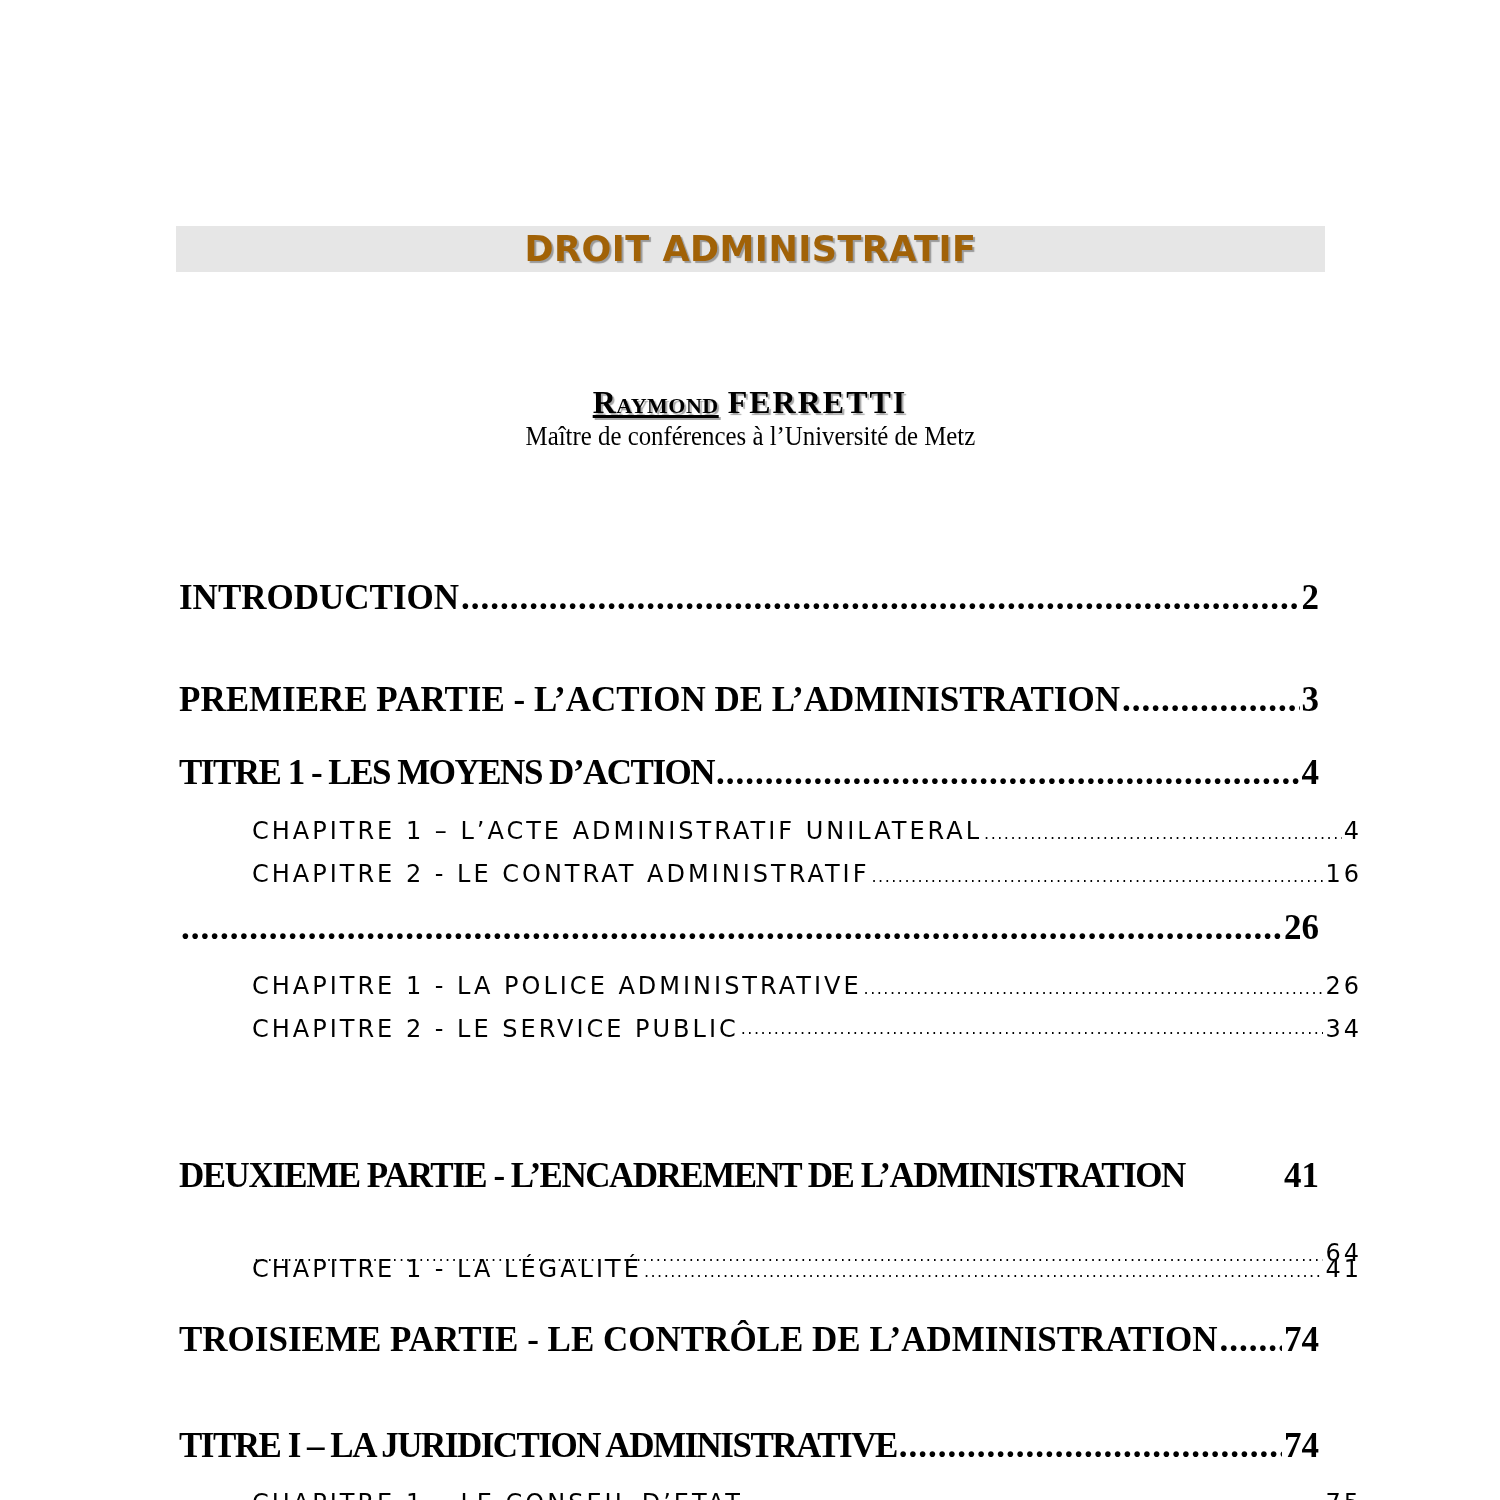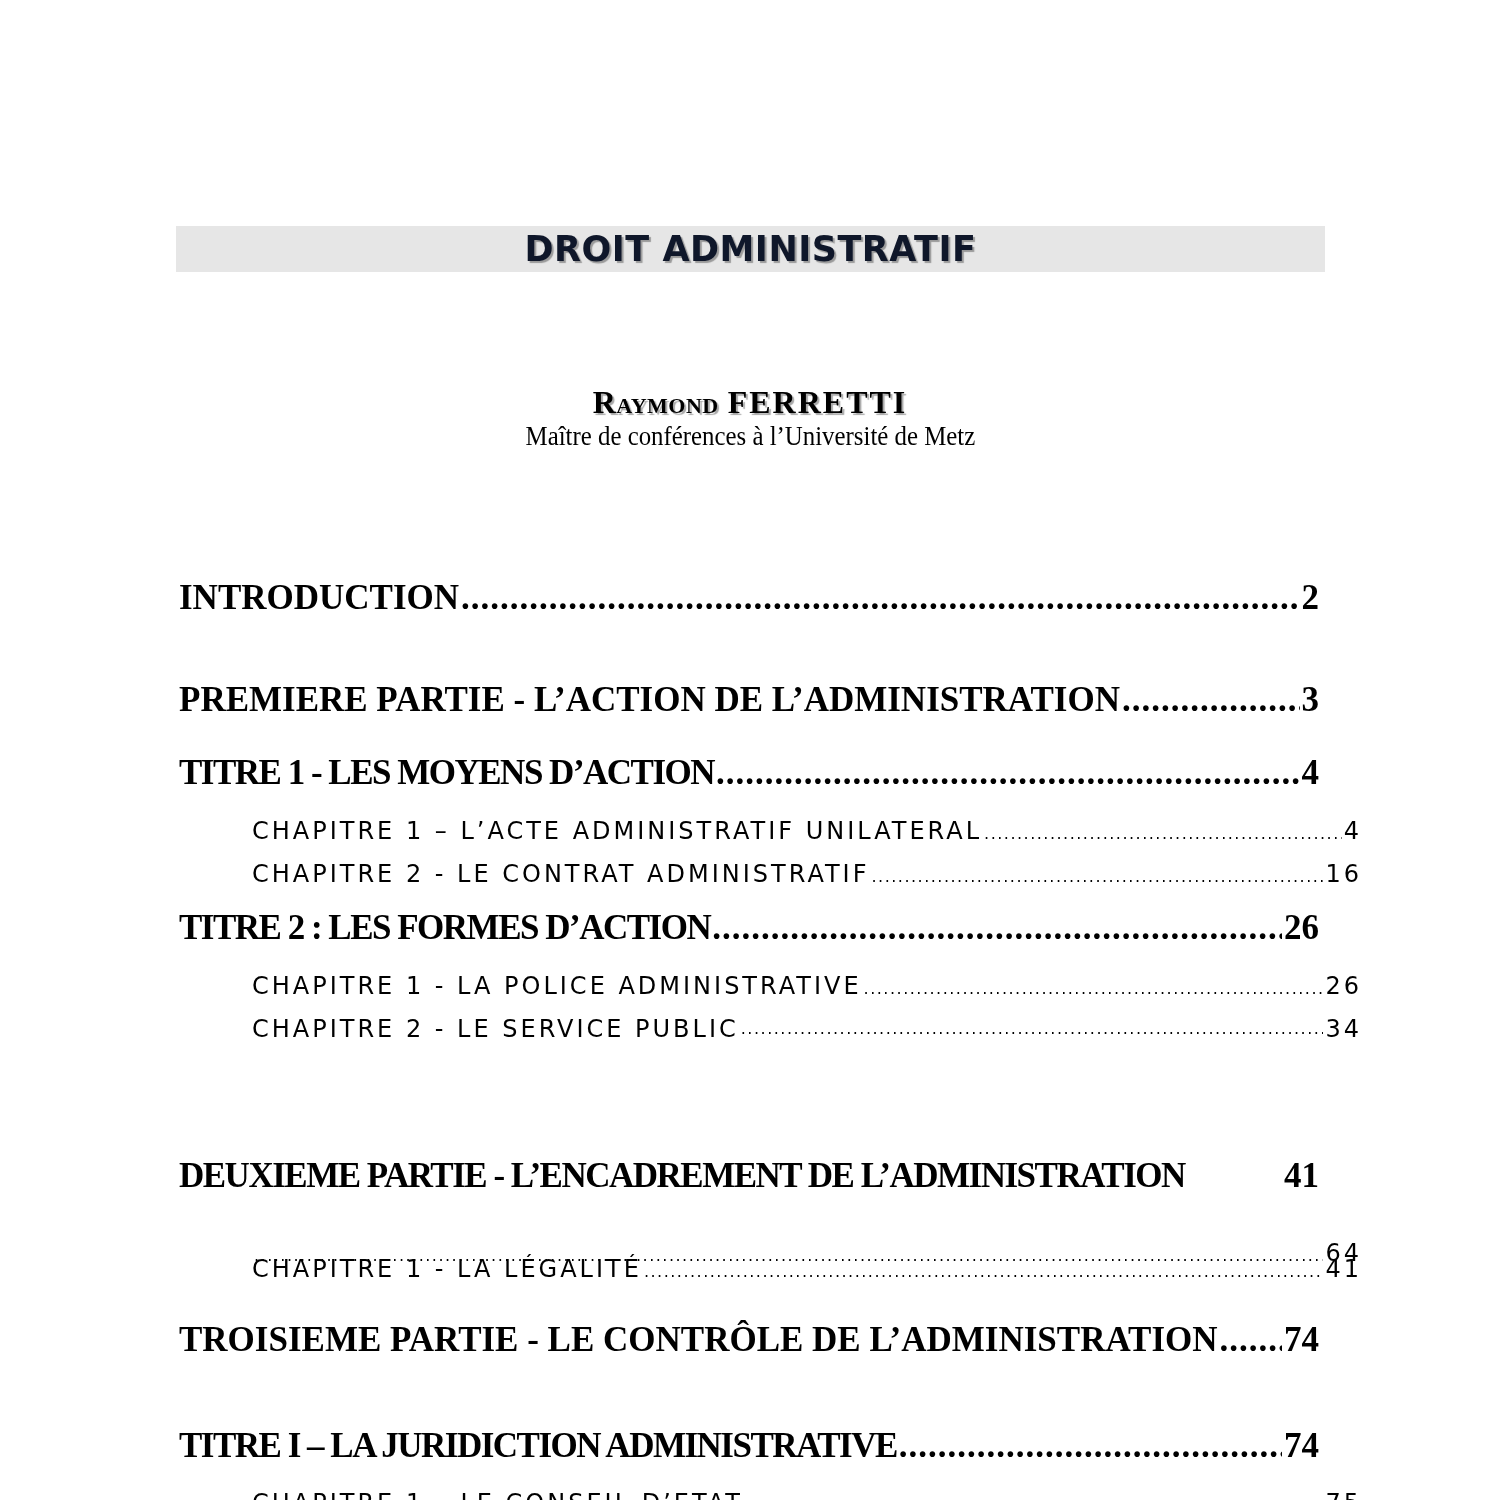--- a/index.html
+++ b/index.html
@@ -23,21 +23,21 @@
       background: #e6e6e6;
       display: flex;
       align-items: center;
       justify-content: center;
     }
     .doc-title {
       font-family: "DejaVu Sans", sans-serif;
       font-weight: bold;
       font-size: 35px;
       letter-spacing: 0.5px;
-      color: #0f172a;
+      color: #a16207;
       text-shadow: 2px 2px 1px #9a9a9a;
       line-height: 1;
     }
     .author-block {
       position: absolute;
       left: 0;
       top: 384px;
       width: 1500px;
       text-align: center;
     }
@@ -45,20 +45,21 @@
       font-family: "Liberation Serif", serif;
       font-weight: bold;
       font-size: 32px;
       line-height: 1.15;
       text-shadow: 2px 2px 1px #a8a8a8;
       letter-spacing: 1px;
     }
     .author-first {
       font-variant: small-caps;
       letter-spacing: 0.5px;
+      text-decoration: underline;
     }
     .author-last {
       letter-spacing: 2px;
     }
     .author-role {
       font-family: "Liberation Serif", serif;
       font-size: 27px;
       line-height: 1.15;
       transform: scaleX(0.92);
       display: inline-block;
@@ -164,21 +165,20 @@
       <span class="label">CHAPITRE 1 – L’ACTE ADMINISTRATIF UNILATERAL</span>
       <span class="leader"></span>
       <span class="page">4</span>
     </div>
     <div class="toc-row chapter" style="top: 859px;">
       <span class="label">CHAPITRE 2 - LE CONTRAT ADMINISTRATIF </span>
       <span class="leader"></span>
       <span class="page">16</span>
     </div>
     <div class="toc-row major narrow" style="top: 908px;">
-      <span class="label">TITRE 2 : LES FORMES D’ACTION</span>
       <span class="leader"></span>
       <span class="page">26</span>
     </div>
     <div class="toc-row chapter" style="top: 971px;">
       <span class="label">CHAPITRE 1 - LA POLICE ADMINISTRATIVE </span>
       <span class="leader"></span>
       <span class="page">26</span>
     </div>
     <div class="toc-row chapter" style="top: 1014px; align-items: flex-end;">
       <span class="label">CHAPITRE 2 - LE SERVICE PUBLIC</span>

